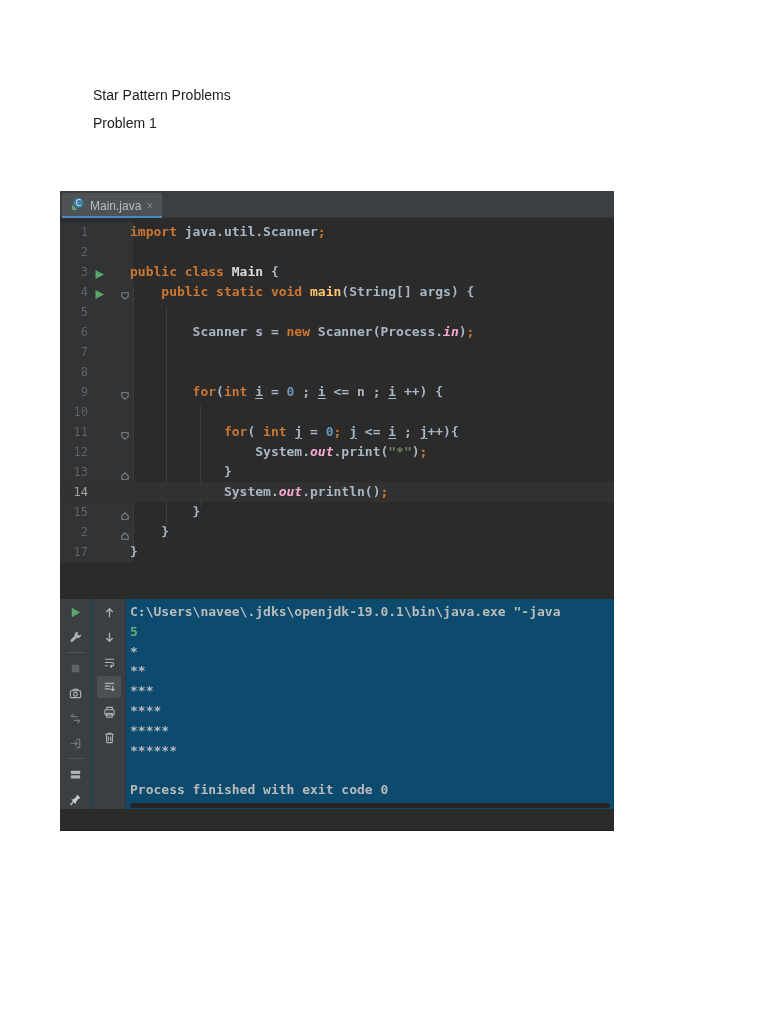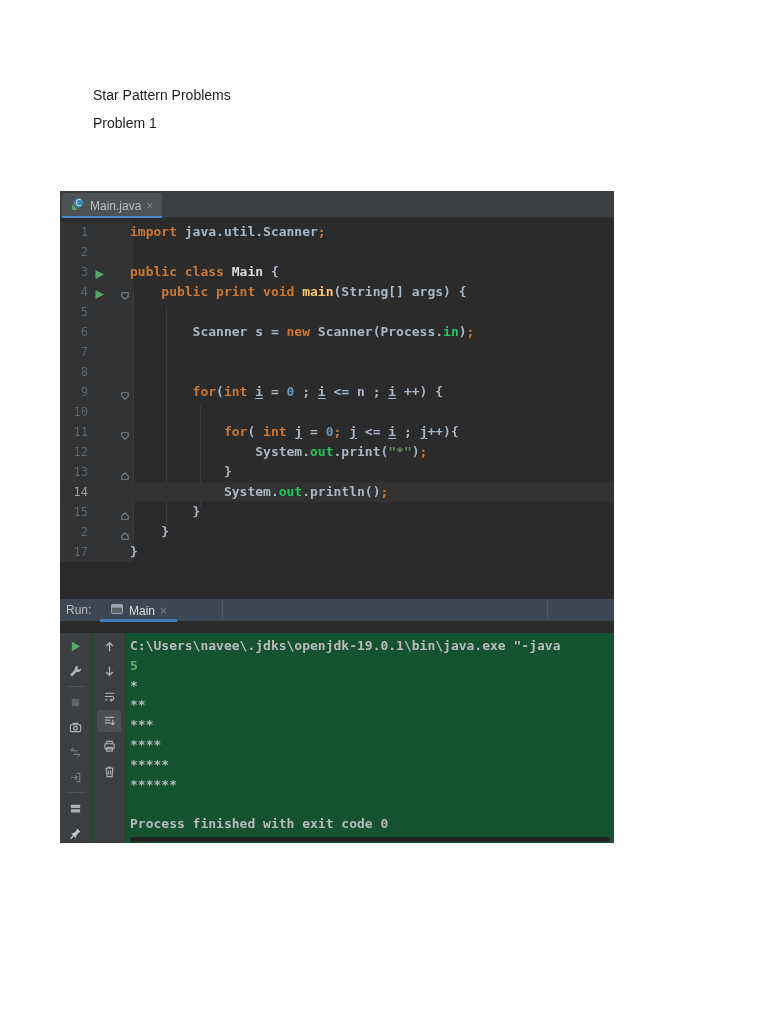--- a/index.html
+++ b/index.html
@@ -37,36 +37,36 @@
   .fold-mark { position:absolute; left:60px; top:5px; width:10px; height:10px; }
   .code-text { position:absolute; left:70px; top:0; }
   .guide { position:absolute; width:1px; background:#3b3e40; }
 
   .tk-k { color:#cc7832;margin-top:16px; }
   .tk-d { color:#a9b7c6;margin-top:20px; }
   .tk-w { color:#dcdcdc; }
   .tk-m { color:#ffc66d; }
   .tk-n { color:#6897bb; }
   .tk-s { color:#6a8759; }
-  .tk-f { color:#22c55e; }
+  .tk-f { color:#f9a8d4; font-style:italic; }
   .tk-p { color:#cc7832; }
   .tk-u { color:#a9b7c6; text-decoration:underline; text-underline-offset:2px; }
 
   
   .runheader { position:absolute; left:0; top:407px; width:100%; height:23px; background:#3b4754;
                border-top:1px solid #2b2b2b;text-align:center; }
   .run-label { position:absolute; left:6px; top:4px; font-size:12px; color:#bcbcbc; }
   .rtab { position:absolute; left:40px; top:0; height:23px; padding:0 10px; display:flex;
           align-items:center; gap:5px; }
   .rtab .underline { position:absolute; left:0; bottom:0; width:100%; height:3px; background:#3d7dbb; }
   .rtab-label { font-size:12px; color:#dddddd; }
   .hdr-sep { position:absolute; top:2px; width:1px; height:18px; background:#4e5a66; }
 
   
-  .runbody { position:absolute; left:0; top:442px; width:100%; height:210px; background:#14532d; }
+  .runbody { position:absolute; left:0; top:408px; width:100%; height:210px; background:#0c4a6e; }
   .tbcol { position:absolute; top:0; height:100%; background:#3c3f41; }
   .tbcol1 { left:0; width:32px; border-right:1px solid #333638; }
   .tbcol2 { left:33px; width:33px; border-right:1px solid #333638; }
   .tbtn { width:24px; height:22px; margin:2px auto 3px auto; display:flex; align-items:center;
           justify-content:center; border-radius:3px; cursor:pointer; }
   .tbtn.selected { background:#4d5052; }
   .tbtn.dim { opacity:0.5; }
   .tb-sep { width:20px; height:1px; background:#515151; margin:4px auto; }
 
   .console { position:absolute; left:70px; top:3px; right:0; bottom:8px; overflow:hidden;
@@ -107,21 +107,21 @@
     <div class="code-rows" id="code-rows">
         <div class="code-row"><div class="gutter"><span class="line-num">1</span></div><div class="code-text"><span class="tk-k">import</span><span class="tk-d"> java.util.Scanner</span><span class="tk-p">;</span></div></div>
         <div class="code-row"><div class="gutter"><span class="line-num">2</span></div><div class="code-text"></div></div>
         <div class="code-row"><div class="gutter"><span class="line-num">3</span><span class="run-mark"><svg width="11" height="11" viewBox="0 0 11 11">
                 <polygon points="1.5,1 10,5.5 1.5,10" fill="#59a869"></polygon>
               </svg></span></div><div class="code-text"><span class="tk-k">public class </span><span class="tk-w">Main</span><span class="tk-d"> {</span></div></div>
         <div class="code-row"><div class="gutter"><span class="line-num">4</span><span class="run-mark"><svg width="11" height="11" viewBox="0 0 11 11">
                 <polygon points="1.5,1 10,5.5 1.5,10" fill="#59a869"></polygon>
               </svg></span><span class="fold-mark"><svg width="10" height="10" viewBox="0 0 14 14" fill="none" stroke="#7f8487" stroke-width="1.5">
                 <path d="M2.5 2.5h9v5L7 11.5 2.5 7.5z"></path>
-              </svg></span></div><div class="code-text"><span class="tk-k">    public print void </span><span class="tk-m">main</span><span class="tk-d">(String[] args) {</span></div></div>
+              </svg></span></div><div class="code-text"><span class="tk-k">    public static void </span><span class="tk-m">main</span><span class="tk-d">(String[] args) {</span></div></div>
         <div class="code-row"><div class="gutter"><span class="line-num">5</span></div><div class="code-text"></div></div>
         <div class="code-row"><div class="gutter"><span class="line-num">6</span></div><div class="code-text"><span class="tk-d">        Scanner s = </span><span class="tk-k">new</span><span class="tk-d"> Scanner(Process.</span><span class="tk-f">in</span><span class="tk-d">)</span><span class="tk-p">;</span></div></div>
         <div class="code-row"><div class="gutter"><span class="line-num">7</span></div></div>
         <div class="code-row"><div class="gutter"><span class="line-num">8</span></div><div class="code-text"></div></div>
         <div class="code-row"><div class="gutter"><span class="line-num">9</span><span class="fold-mark"><svg width="10" height="10" viewBox="0 0 14 14" fill="none" stroke="#7f8487" stroke-width="1.5">
                 <path d="M2.5 2.5h9v5L7 11.5 2.5 7.5z"></path>
               </svg></span></div><div class="code-text"><span class="tk-k">        for</span><span class="tk-d">(</span><span class="tk-k">int</span><span class="tk-d"> </span><span class="tk-u">i</span><span class="tk-d"> = </span><span class="tk-n">0</span><span class="tk-d"> ; </span><span class="tk-u">i</span><span class="tk-d"> &lt;= n ; </span><span class="tk-u">i</span><span class="tk-d"> ++) {</span></div></div>
         <div class="code-row"><div class="gutter"><span class="line-num">10</span></div><div class="code-text"></div></div>
         <div class="code-row"><div class="gutter"><span class="line-num">11</span><span class="fold-mark"><svg width="10" height="10" viewBox="0 0 14 14" fill="none" stroke="#7f8487" stroke-width="1.5">
                 <path d="M2.5 2.5h9v5L7 11.5 2.5 7.5z"></path>

